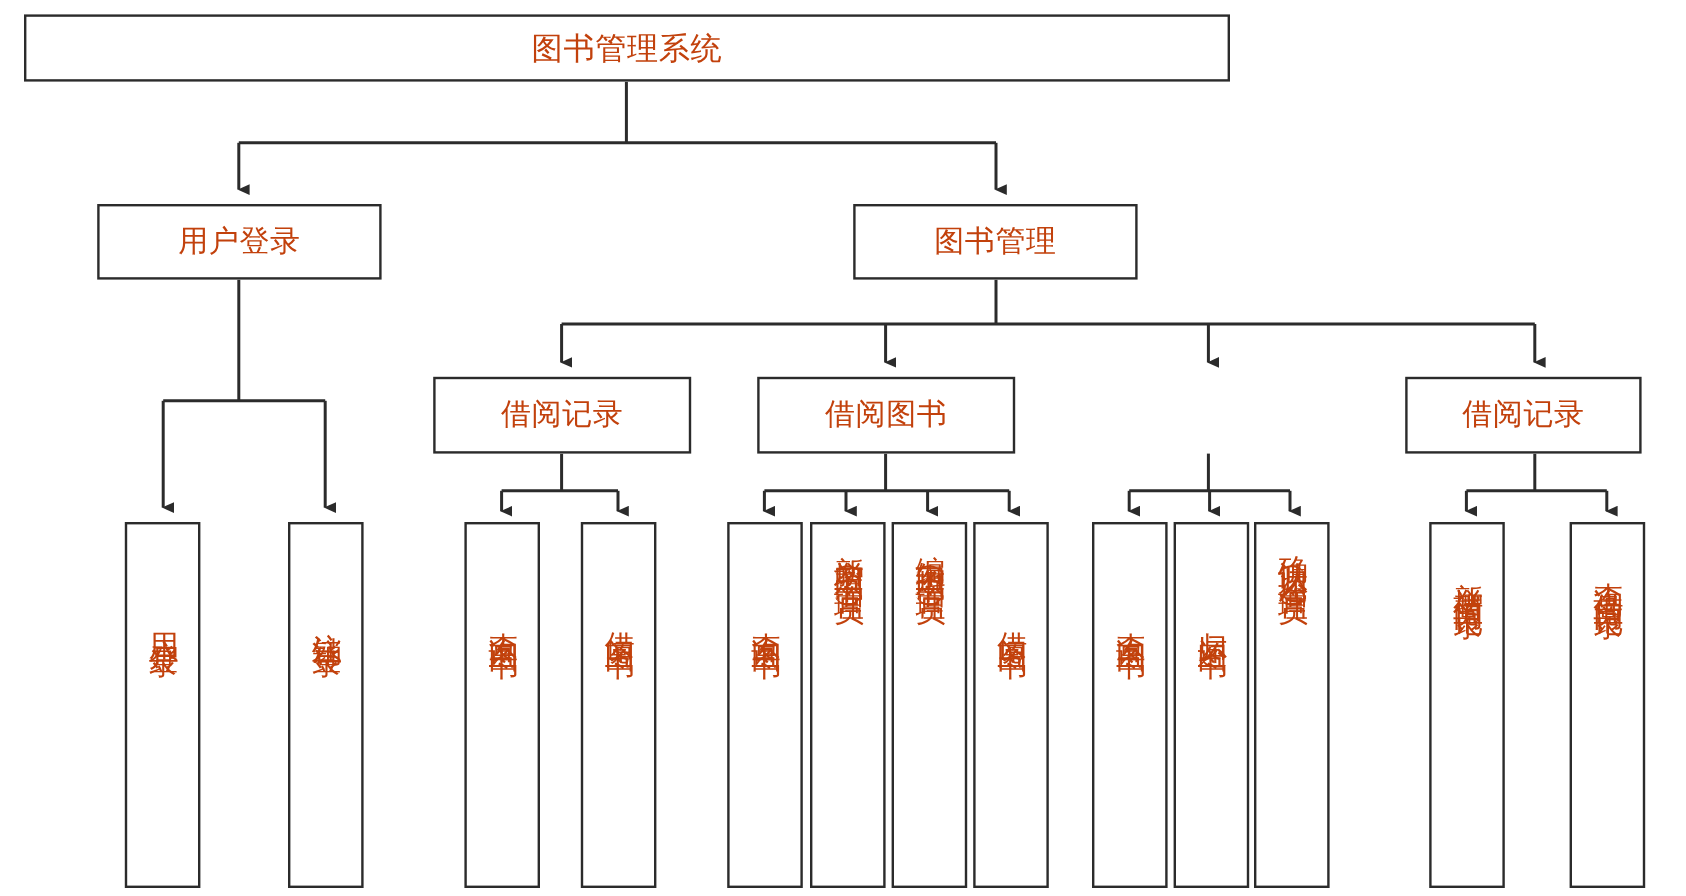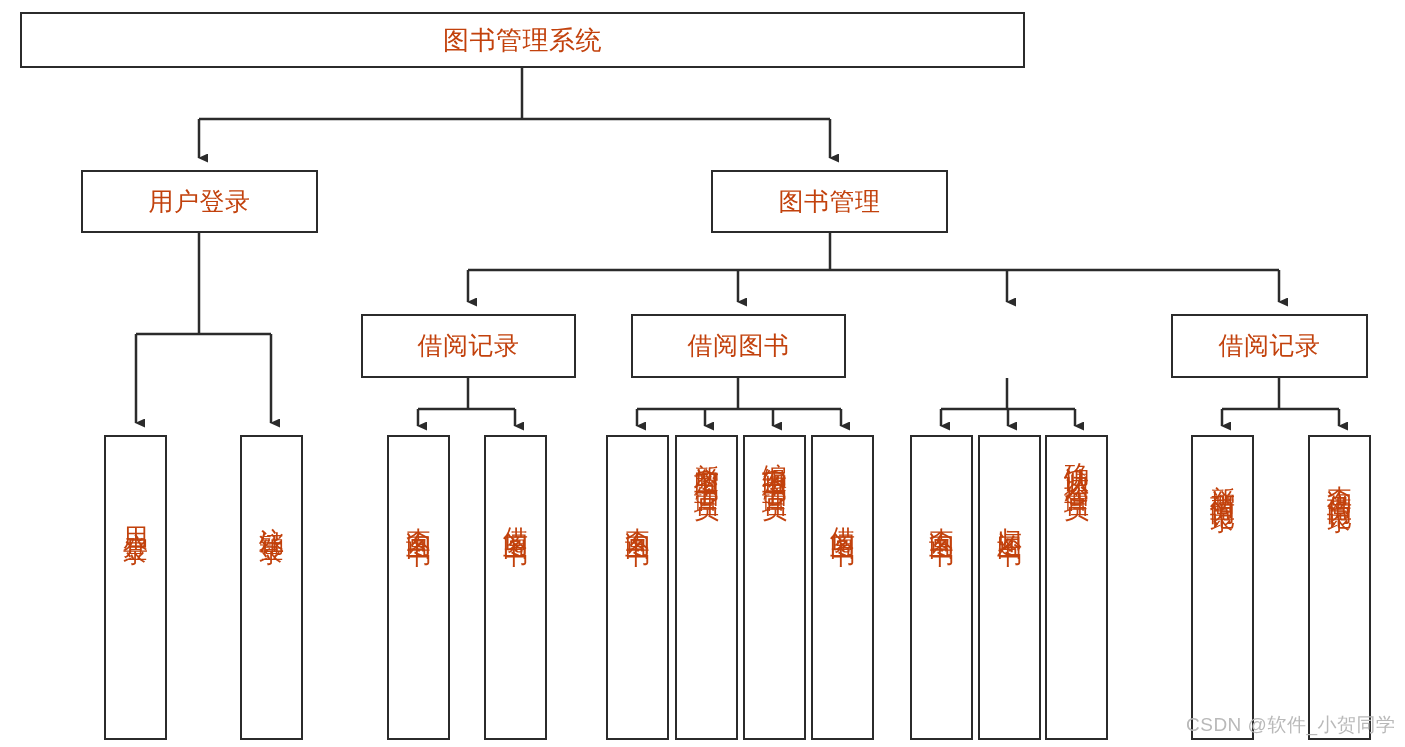--- a/index.html
+++ b/index.html
@@ -192,15 +192,14 @@
     <span class="node-label">确认归还（管理员）</span>
   </div>
 
   <div class="node vert" style="left:1191px; top:435px; width:63px; height:305px; padding-top:28px;">
     <span class="node-label">新增借阅记录</span>
   </div>
   <div class="node vert" style="left:1308px; top:435px; width:63px; height:305px; padding-top:28px;">
     <span class="node-label">查询借阅记录</span>
   </div>
 
-  <div class="watermark">CSDN @软件_小贺同学</div>
 
 </div>
 
 </body></html>

